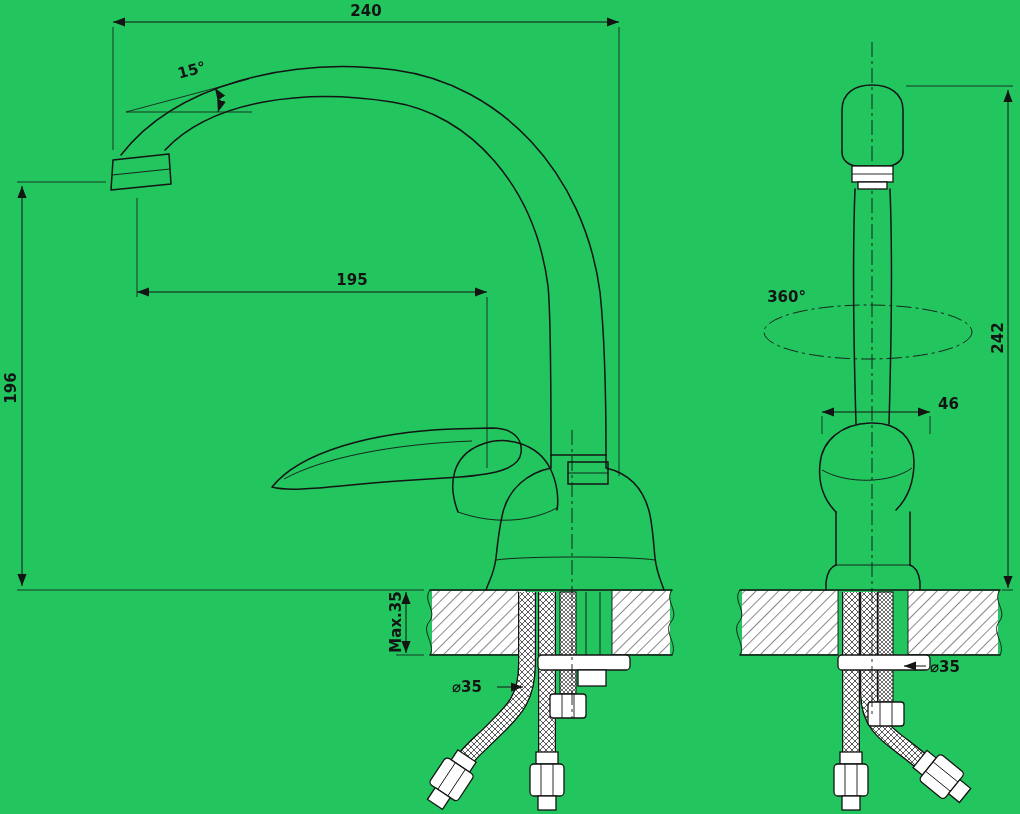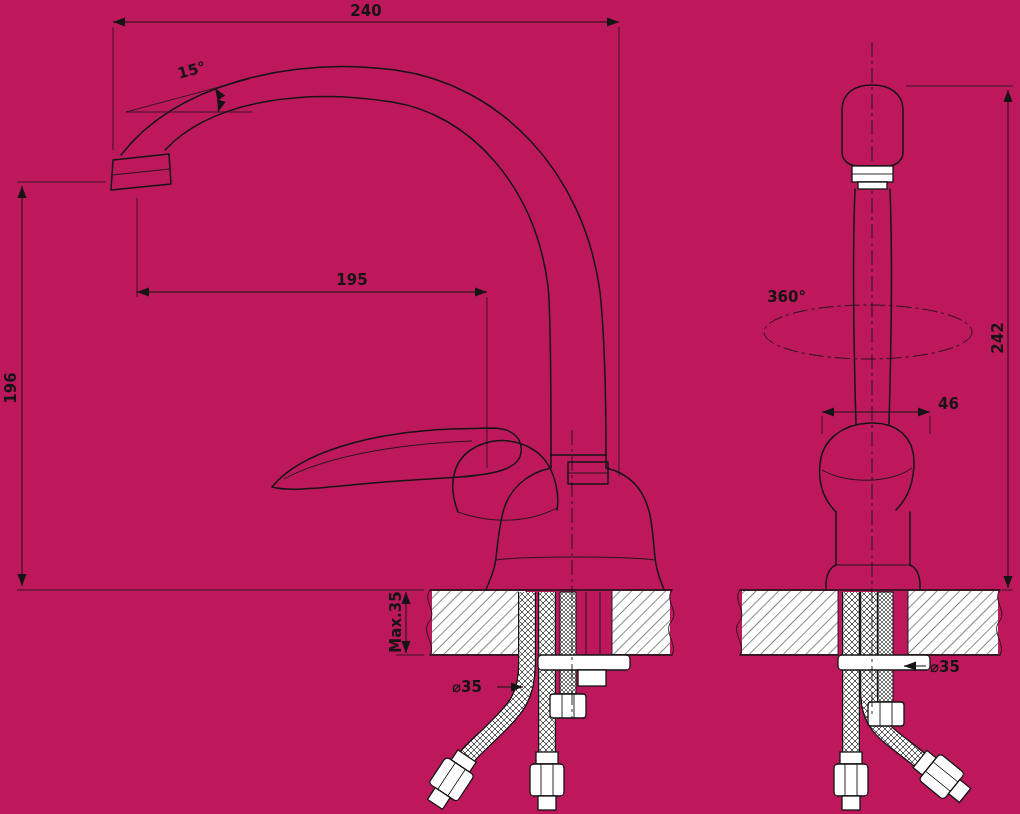--- a/index.html
+++ b/index.html
@@ -1,17 +1,17 @@
 <!DOCTYPE html>
 <html><head>
 <meta charset="utf-8">
 <title>Technical drawing</title>
 <style>
   html,body { margin:0; padding:0; background:#ffffff; }
-  .stage { position:relative; width:1020px; height:814px; background:#be185d; overflow:hidden; }
+  .stage { position:relative; width:1020px; height:814px; background:#22c55e; overflow:hidden; }
   svg { display:block; }
   .out  { fill:none; stroke:#141414; stroke-width:1.5; stroke-linecap:round; stroke-linejoin:round; }
   .thin { fill:none; stroke:#141414; stroke-width:0.9; }
   .dim  { stroke:#141414; stroke-width:1; fill:none; }
   .ext  { stroke:#141414; stroke-width:0.8; fill:none; }
   .cl   { fill:none; stroke:#141414; stroke-width:0.9; stroke-dasharray:15 4 3 4; }
   .fw   { fill:#ffffff; stroke:#141414; stroke-width:1.3; }
   .lbl  { font-family:"DejaVu Sans", sans-serif; font-size:15px; font-weight:bold; fill:#141414; }
 </style>
 </head>

